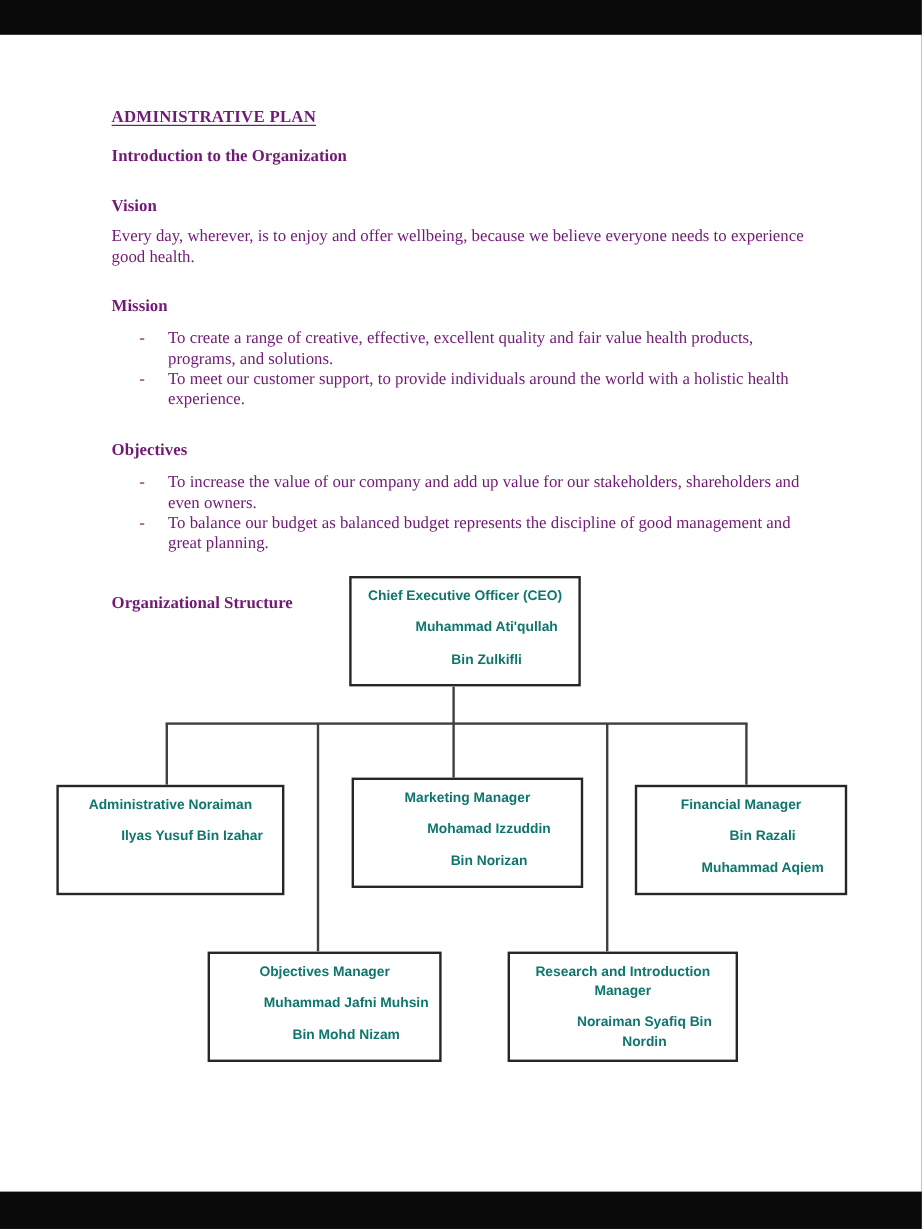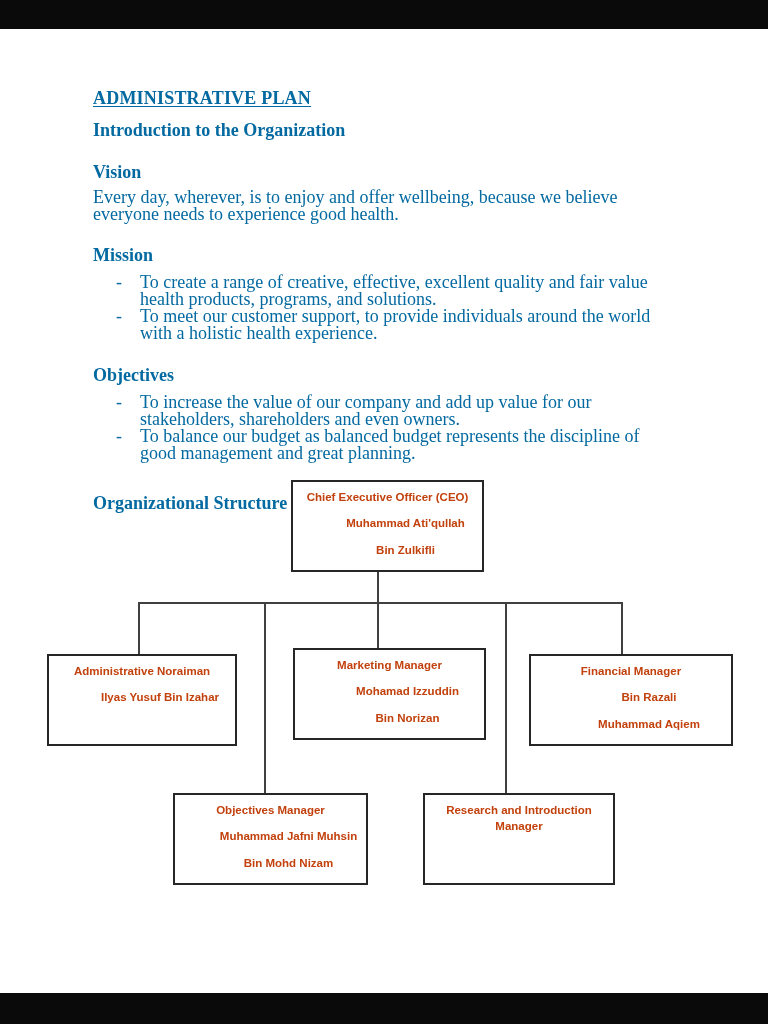--- a/index.html
+++ b/index.html
@@ -16,21 +16,21 @@
 
   .page {
     position: absolute; top: 29px; left: 0;
     width: 768px; height: 964px;
     background: #ffffff;
   }
 
   
   .text-content {
     position: absolute; top: 61px; left: 93px; width: 582px;
-    color: #0369a1; font-size: 18px; line-height: 17px;
+    color: #701a75; font-size: 14px; line-height: 17px;
   }
   .doc-title {
     font-weight: bold; letter-spacing: 0.2px;
     text-decoration: underline; text-underline-offset: 2px;
   }
   .h-bold { font-weight: bold; }
   .mt-intro { margin-top: 15px; }
   .mt-h { margin-top: 25px; }
   .mt-para { margin-top: 8px; }
   .mt-mission { margin-top: 24px; }
@@ -41,39 +41,39 @@
   .blist { }
   .bitem { display: flex; }
   .bitem .dash { width: 24px; padding-left: 23px; flex: 0 0 auto; }
   .bitem .btext { width: 535px; }
 
   
   .orgchart {
     position: absolute; top: 451px; left: 0;
     width: 768px; height: 406px;
     font-family: "Liberation Sans", sans-serif;
-    color: #c2410c;
+    color: #0f766e;
   }
   .node {
     position: absolute;
     background: #fff;
     border: 2px solid #262626;
     box-sizing: border-box;
     text-align: center;
     font-weight: bold;
     font-size: 11.5px;
     overflow: hidden;
   }
   .node-title { padding: 7px 5px 0 5px; line-height: 16px; }
   .node-name  { margin-top: 10px; line-height: 17px; padding-left: 36px; }
 
   .node.ceo         { left: 291px; top: 0;     width: 193px; height: 92px; }
   .node.admin       { left: 47px;  top: 174px; width: 190px; height: 92px; }
   .node.marketing   { left: 293px; top: 168px; width: 193px; height: 92px; }
-  .node.financial   { left: 529px; top: 174px; width: 204px; height: 92px; }
+  .node.financial   { left: 529px; top: 174px; width: 177px; height: 92px; }
   .node.operational { left: 173px; top: 313px; width: 195px; height: 92px; }
   .node.rnd         { left: 423px; top: 313px; width: 192px; height: 92px; }
 
   .line { position: absolute; background: #404040; }
   .vline { width: 1.5px; }
   .hline { height: 1.5px; }
   .l-ceo   { left: 377px; top: 92px;  height: 32px; }
   .l-bus   { left: 138px; top: 122px; width: 485px; }
   .l-admin { left: 138px; top: 123px; height: 51px; }
   .l-op    { left: 264px; top: 123px; height: 190px; }
@@ -158,16 +158,17 @@
     </div>
 
     <div class="node operational">
       <div class="node-title">Objectives Manager</div>
       <div class="node-name">Muhammad Jafni Muhsin</div>
       <div class="node-name">Bin Mohd Nizam</div>
     </div>
 
     <div class="node rnd">
       <div class="node-title">Research and Introduction Manager</div>
+      <div class="node-name">Noraiman Syafiq Bin Nordin</div>
     </div>
 
   </div>
 </div>
 
 </body></html>

